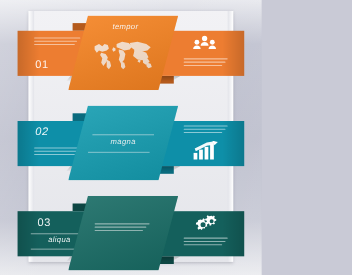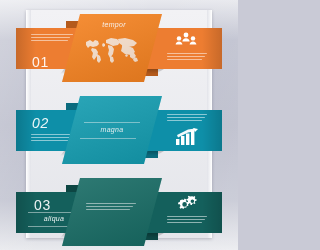--- a/index.html
+++ b/index.html
@@ -48,21 +48,21 @@
     clip-path:polygon(18% 0%,100% 0%,82% 100%,0% 100%);}
   .panel:after{content:"";position:absolute;inset:0;
     background:linear-gradient(160deg,rgba(255,255,255,.10),rgba(0,0,0,.10));}
 
   
   .panel-sh{position:absolute;left:60px;top:57px;width:104px;height:5px;
     background:linear-gradient(180deg,rgba(0,0,0,.22),rgba(0,0,0,0));
     clip-path:polygon(4% 0%,100% 0%,92% 100%,0% 100%);}
 
   
-  .num{position:absolute;font-size:14px;letter-spacing:.6px;color:rgba(255,255,255,.92);}
+  .num{position:absolute;font-size:10px;letter-spacing:.6px;color:rgba(255,255,255,.92);}
   .cap{position:absolute;font-size:7px;font-style:italic;color:rgba(255,255,255,.92);
     letter-spacing:.3px;text-align:center;width:60px;}
   .lines{position:absolute;}
   .lines i{display:block;height:1px;background:rgba(255,255,255,.52);margin-bottom:2px;border-radius:1px;}
   .lines i:nth-child(1){width:100%;}
   .lines i:nth-child(2){width:94%;}
   .lines i:nth-child(3){width:88%;}
   .rule{position:absolute;height:1px;background:rgba(255,255,255,.45);}
 
   

